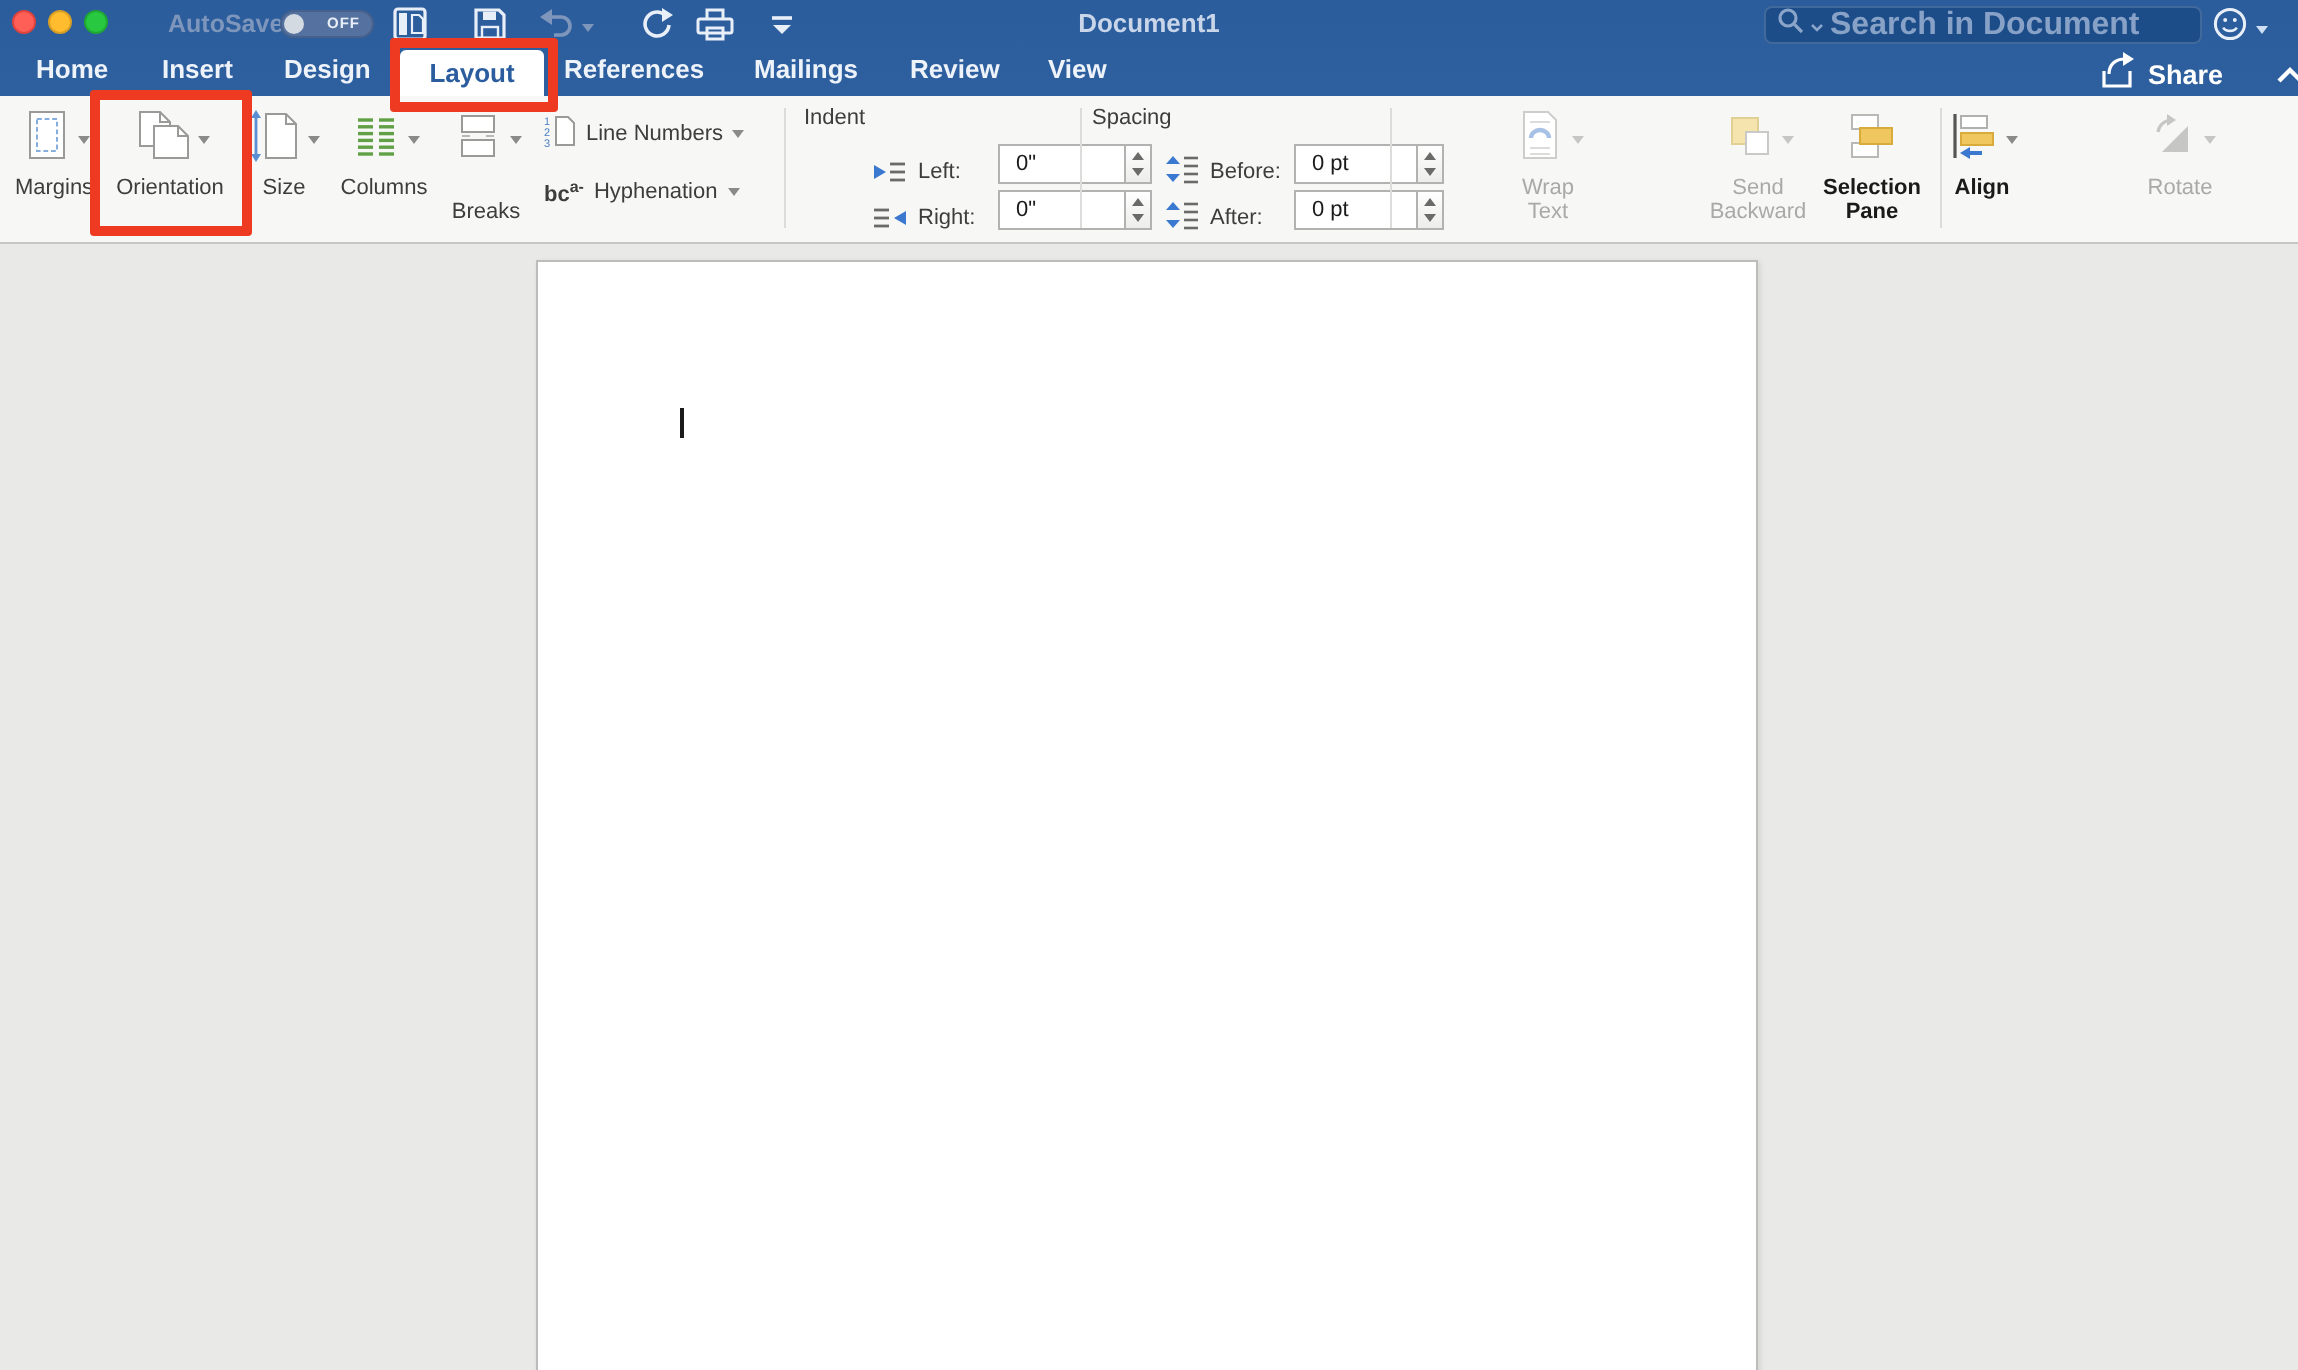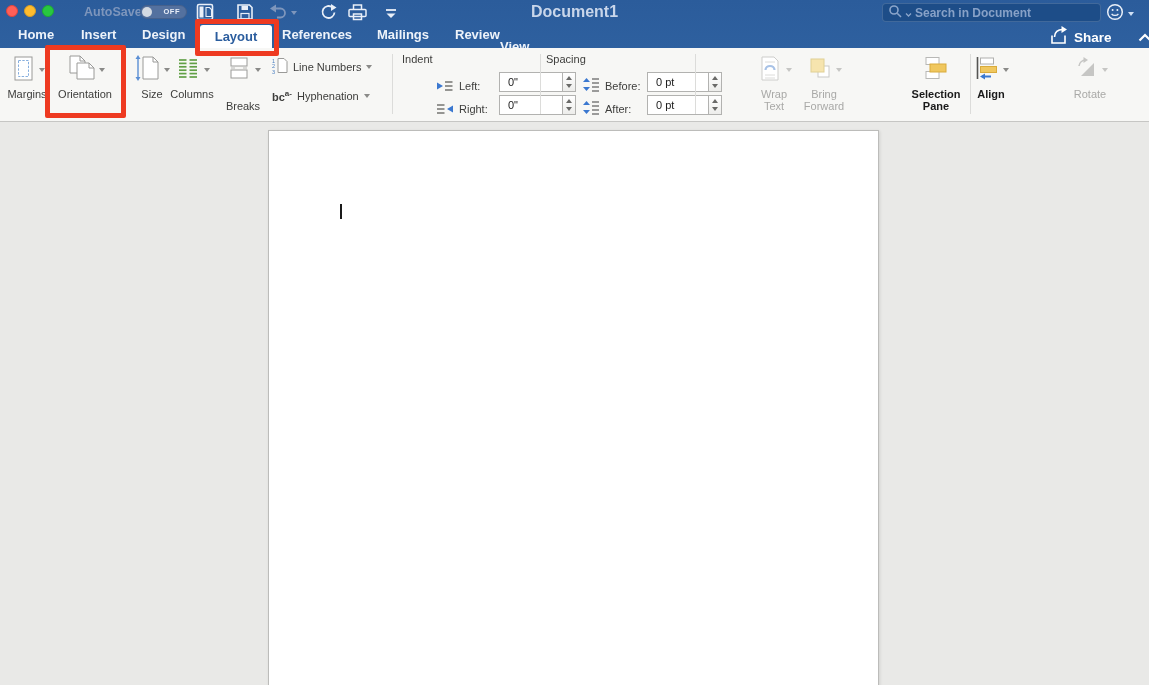--- a/index.html
+++ b/index.html
@@ -4,35 +4,35 @@
 <style>
   * { box-sizing: border-box; margin: 0; padding: 0; }
   body { margin:0; font-family:"Liberation Sans", sans-serif; }
   #app { position:relative; width:1149px; height:685px; overflow:hidden; background:#e9e9e7; }
 
   
   .topchrome { position:absolute; top:0; left:0; right:0; height:48px;
                background:linear-gradient(#2b5c9b, #2e609f); }
   .tlight { position:absolute; top:5px; width:12px; height:12px; border-radius:50%; }
   .win-title { position:absolute; top:0; left:0; right:0; height:24px; line-height:24px;
-               text-align:center; font-size:16px; font-weight:600; color:#c9d6ea; }
+               text-align:center; font-size:13px; font-weight:600; color:#c9d6ea; }
   .autosave { position:absolute; left:84px; top:0; height:24px; line-height:24px;
               font-size:12.5px; font-weight:600; color:#7e96bc; }
   .toggle { position:absolute; left:140px; top:5px; width:47px; height:14px;
             border-radius:8px; background:#54719f; border:1px solid #46618c; }
   .toggle .knob { position:absolute; left:1px; top:1px; width:10px; height:10px;
                   border-radius:50%; background:#d4dae2; }
   .toggle .state { position:absolute; right:6px; top:0; line-height:12px;
                    font-size:7.5px; font-weight:bold; letter-spacing:.5px; color:#e8eef8; }
   .qicon { position:absolute; top:3px; display:flex; align-items:center; }
   .searchbox { position:absolute; left:882px; top:3px; width:219px; height:19px;
                background:#1d4d88; border:1px solid rgba(255,255,255,.16); border-radius:4px;
                display:flex; align-items:center; padding:0 5px; gap:3px; }
   .searchbox input { flex:1; background:transparent; border:none; outline:none;
-                     color:#c4b5fd; font-size:12px; font-family:inherit; }
+                     color:#c4b5fd; font-size:16px; font-family:inherit; }
   .searchbox input::placeholder { color:#87a1c7; font-weight:600; }
 
   .tab { position:absolute; top:27px; font-size:13px; font-weight:600;
          color:#eef3fa; white-space:nowrap; }
   .tab.active { top:25px; height:23px; background:#fff; border-radius:3px 3px 0 0;
                 color:#2b5d9e; display:flex; align-items:center; justify-content:center; }
   .sharebar { position:absolute; top:26px; left:1048px; height:22px; display:flex;
               align-items:center; gap:16px; color:#fff; font-size:13.5px; font-weight:600; }
 
   .dcaret { display:inline-block; width:0; height:0;
@@ -177,21 +177,21 @@
       <span class="dcaret" style="border-top-color:#cfe0f5;margin-left:4px;"></span>
     </span>
 
     <span class="tab" style="left:18px;">Home</span>
     <span class="tab" style="left:81px;">Insert</span>
     <span class="tab" style="left:142px;">Design</span>
     <span class="tab active" style="left:200px;width:72px;">Layout</span>
     <span class="tab" style="left:282px;">References</span>
     <span class="tab" style="left:377px;">Mailings</span>
     <span class="tab" style="left:455px;">Review</span>
-    <span class="tab" style="left:500px;margin-top:12px;">View</span>
+    <span class="tab" style="left:524px;">View</span>
 
     <div class="sharebar">
       <span style="display:flex;align-items:center;gap:6px;">
         <span>
           <svg width="20" height="19">
               <path d="M4 9.5 v7.5 h13 v-7.5" fill="none" stroke="#fff" stroke-width="1.6"></path>
               <path d="M6.5 11 c0-5 3.5-7.5 8-7.5" fill="none" stroke="#fff" stroke-width="1.6"></path>
               <polygon points="13.5,0 19,3.5 13.5,7" fill="#fff"></polygon>
             </svg>
         </span>
@@ -230,21 +230,21 @@
               <path d="M14 2 v5 h5" fill="none" stroke="#9a9a98"></path>
               <path d="M11 9 h12 l5 5 v11 h-17 z" fill="#fff" stroke="#9a9a98"></path>
               <path d="M23 9 v5 h5" fill="none" stroke="#9a9a98"></path>
             </svg>
         </span>
         <span class="dcaret"></span>
       </span>
       <span class="lbl">Orientation</span>
     </div>
 
-    <div class="bigbtn" style="left:132px;width:40px;">
+    <div class="bigbtn" style="left:122px;width:40px;">
       <span class="icon-row">
         <span>
           <svg width="27" height="28">
               <line x1="4" y1="4" x2="4" y2="24" stroke="#5b8fd4" stroke-width="1.4"></line>
               <polygon points="4,1 6.5,5 1.5,5" fill="#5b8fd4"></polygon>
               <polygon points="4,27 6.5,23 1.5,23" fill="#5b8fd4"></polygon>
               <path d="M9 3 h10 l5 5 v17 h-15 z" fill="#fff" stroke="#9a9a98"></path>
               <path d="M19 3 v5 h5" fill="none" stroke="#9a9a98"></path>
             </svg>
         </span>
@@ -400,33 +400,33 @@
               <line x1="8" y1="20" x2="18" y2="20" stroke="#dcdcda"></line>
               <line x1="8" y1="23" x2="18" y2="23" stroke="#dcdcda"></line>
               <path d="M8.5 15 a4.5 4 0 0 1 9 0" fill="none" stroke="#a8c2e6" stroke-width="2.2"></path>
             </svg>
         </span>
         <span class="dcaret"></span>
       </span>
       <span class="lbl">Wrap Text</span>
     </div>
 
-    <div class="bigbtn disabled" style="left:798px;width:52px;">
-      <span class="icon-row">
-        <span>
-          <svg width="26" height="26">
+
+    <div class="bigbtn disabled" style="left:851px;width:56px;">
+      <span class="icon-row">
+        <span>
+          <svg width="26" height="26">
+              <rect x="4" y="4" width="13" height="13" fill="#f6e4ae" stroke="#e0d094"></rect>
               <rect x="11" y="11" width="11" height="11" fill="#fff" stroke="#c9c9c7"></rect>
-              <rect x="4" y="4" width="13" height="13" fill="#f6e4ae" stroke="#e0d094"></rect>
-            </svg>
-        </span>
-        <span class="dcaret"></span>
-      </span>
-      <span class="lbl">Bring Forward</span>
-    </div>
-
+            </svg>
+        </span>
+        <span class="dcaret"></span>
+      </span>
+      <span class="lbl">Send Backward</span>
+    </div>
 
     <div class="bigbtn" style="left:906px;width:60px;">
       <span class="icon-row">
         <span>
           <svg width="26" height="26">
               <rect x="3" y="2.5" width="13" height="7" fill="#fff" stroke="#b8b8b6"></rect>
               <rect x="3" y="16.5" width="13" height="7" fill="#fff" stroke="#b8b8b6"></rect>
               <rect x="7" y="9" width="16" height="8" fill="#f0c75e" stroke="#d9ab3c"></rect>
             </svg>
         </span>

